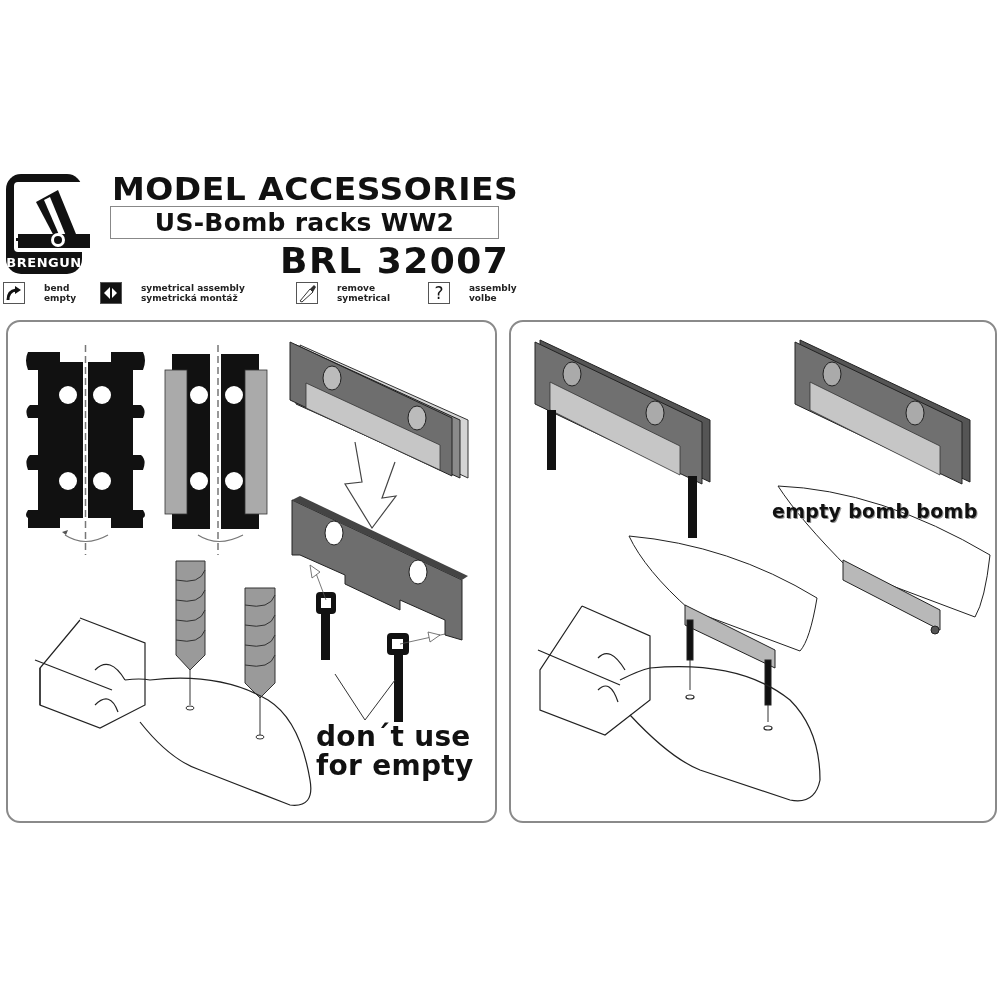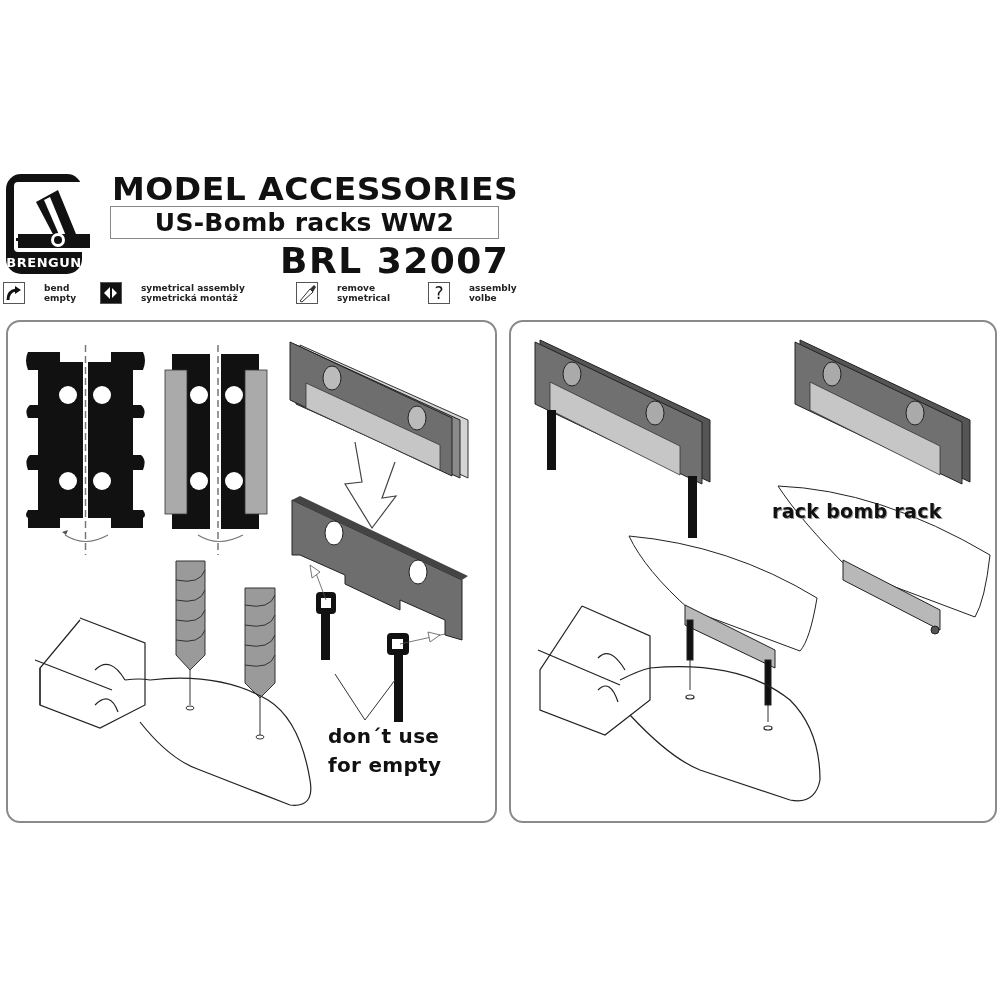--- a/index.html
+++ b/index.html
@@ -15,21 +15,21 @@
   .code{left:280px;top:240px;font-size:36px;font-weight:bold;font-family:"DejaVu Sans",sans-serif;letter-spacing:1.5px;color:#111;}
   
   .legend-item{top:282px;display:flex;align-items:center;gap:19px;}
   .legend-icon{width:22px;height:22px;border:1.2px solid #555;box-sizing:border-box;display:flex;align-items:center;justify-content:center;background:#fff;}
   .legend-text{font-size:9px;line-height:10px;font-weight:bold;color:#222;font-family:"DejaVu Sans",sans-serif;}
   
   .panel{border:2px solid #8a8a8a;border-radius:14px;box-sizing:border-box;background:#fff;}
   .panel-left{left:6px;top:320px;width:491px;height:503px;}
   .panel-right{left:509px;top:320px;width:488px;height:503px;}
   .note{font-weight:bold;font-family:"DejaVu Sans",sans-serif;color:#111;}
-  .note-left{left:328px;top:722px;font-size:20px;line-height:29px;letter-spacing:0.3px;}
+  .note-left{left:316px;top:722px;font-size:28px;line-height:29px;letter-spacing:0.3px;}
   .note-right{left:772px;top:500px;font-size:19px;letter-spacing:0.3px;text-shadow:1px 1px 0 #999;}
   svg{position:absolute;left:0;top:0;}
 </style>
 </head>
 <body>
 
 <div class="abs logo">
   <div class="logo-inner">
     <svg width="80" height="70" viewBox="0 0 80 70">
       <path d="M22 20 L44 8 L62 52 L42 58 Z" fill="#111"></path>
@@ -230,13 +230,13 @@
   <g fill="none" stroke="#222" stroke-width="1.2">
     <path d="M582 606 L650 636 L650 700 L605 735 L540 710 L540 670 L582 606"></path>
     <path d="M538 650 L620 685"></path>
     <path d="M620 680 Q640 670 650 668 Q740 660 790 700 Q820 730 820 780 Q815 805 790 800 L700 770 Q670 758 630 715"></path>
     <path d="M598 658 Q610 645 625 670 M598 690 Q610 678 618 702"></path>
     <ellipse cx="690" cy="697" rx="4" ry="2" fill="#fff"></ellipse>
     <ellipse cx="768" cy="728" rx="4" ry="2" fill="#fff"></ellipse>
   </g>
 </svg>
 
-<div class="abs note note-right">rack bomb rack</div>
+<div class="abs note note-right">empty bomb bomb</div>
 
 </body></html>

